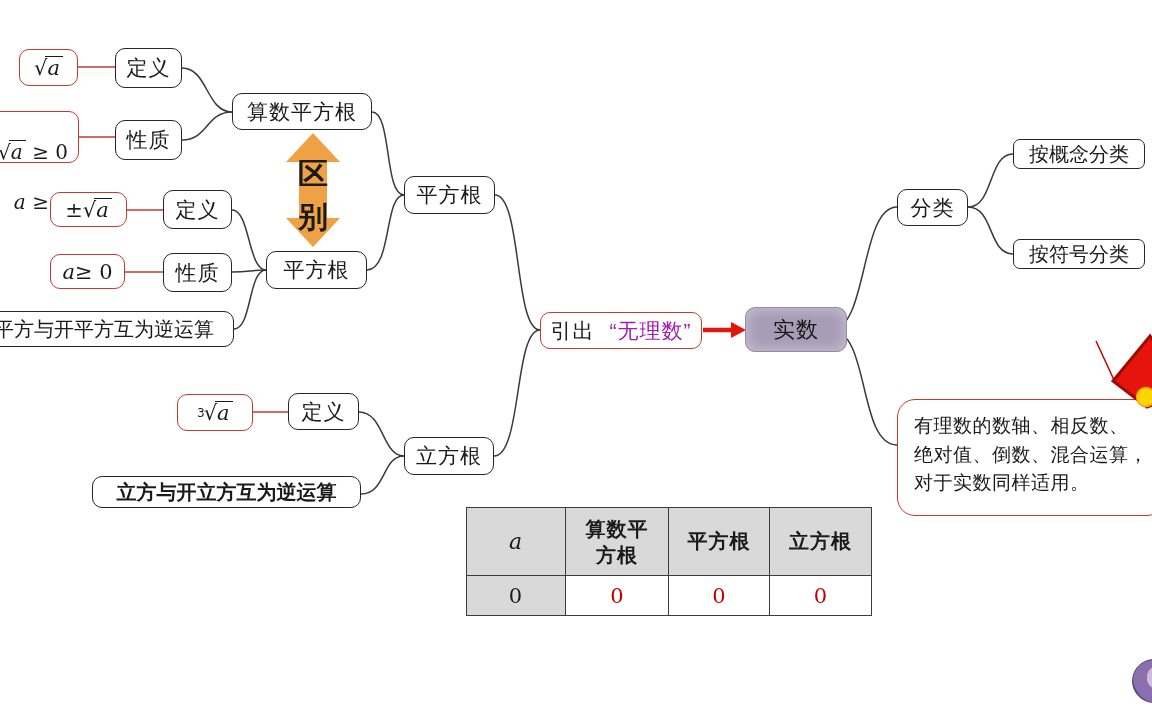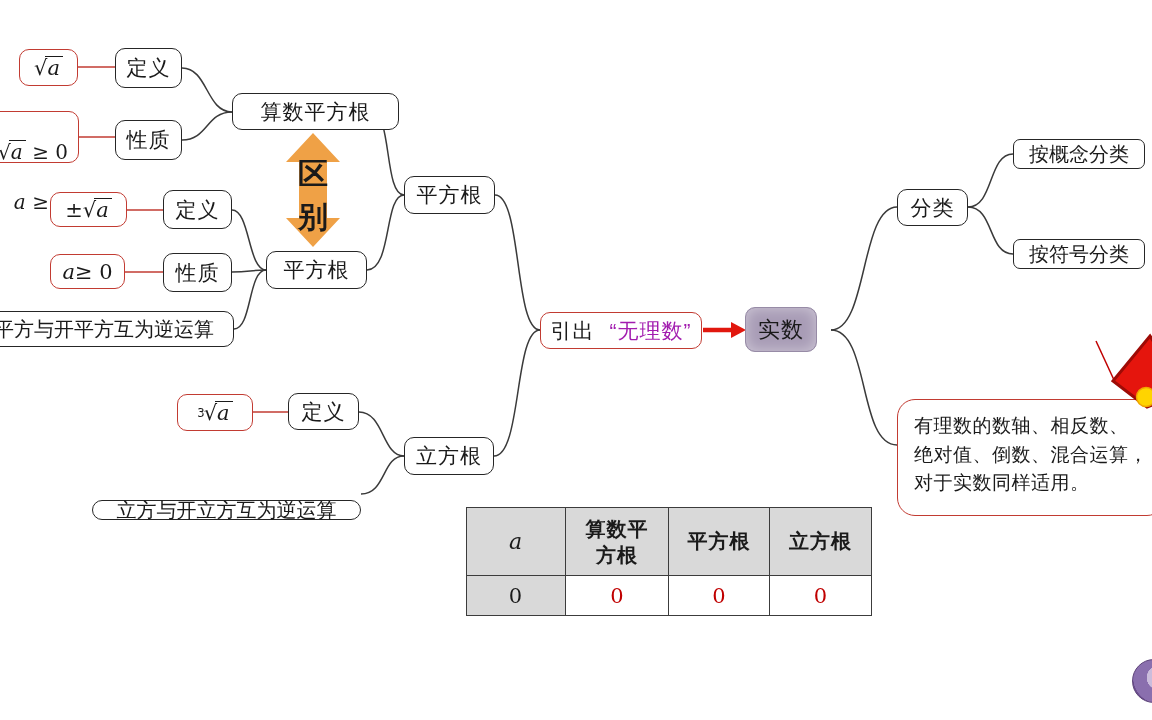--- a/index.html
+++ b/index.html
@@ -106,39 +106,39 @@
     <span class="rsign">√</span>
     <span class="vinc">a</span>
 </div>
 
 <div class="node" style="left:115px;top:48px;width:67px;height:40px;">
     <span>定义</span>
   </div>
 <div class="node" style="left:115px;top:120px;width:67px;height:40px;">
     <span>性质</span>
   </div>
-<div class="node" style="left:232px;top:93px;width:167px;height:37px;">
+<div class="node" style="left:232px;top:93px;width:140px;height:37px;">
     <span>算数平方根</span>
   </div>
 <div class="node" style="left:163px;top:190px;width:69px;height:39px;">
     <span>定义</span>
   </div>
 <div class="node" style="left:163px;top:253px;width:69px;height:39px;">
     <span>性质</span>
   </div>
 <div class="node" style="left:266px;top:251px;width:101px;height:38px;">
     <span>平方根</span>
   </div>
 <div class="node small" style="left:-26px;top:311px;width:260px;height:36px;">
     <span>平方与开平方互为逆运算</span>
   </div>
 <div class="node" style="left:288px;top:393px;width:71px;height:37px;">
     <span>定义</span>
   </div>
-<div class="node small" style="left:92px;top:500px;width:269px;height:20px;">
+<div class="node small" style="left:92px;top:476px;width:269px;height:32px;font-weight:bold;">
     <span>立方与开立方互为逆运算</span>
   </div>
 <div class="node" style="left:404px;top:176px;width:91px;height:38px;">
     <span>平方根</span>
   </div>
 <div class="node" style="left:404px;top:437px;width:90px;height:38px;">
     <span>立方根</span>
   </div>
 <div class="node" style="left:897px;top:189px;width:71px;height:37px;font-family:Liberation Serif, serif;">
     <span>分类</span>
@@ -151,21 +151,21 @@
   </div>
 
 <div id="qubie" style="left:294px;top:152px;width:38px;">区
 别</div>
 
 <div class="node red" style="left:540px;top:312px;width:162px;height:37px;gap:15px;">
   <span>引出</span>
   <span class="bright-red">“无理数”</span>
 </div>
 
-<div class="node" id="real-node" style="left:745px;top:307px;width:72px;height:45px;font-size:22px;">
+<div class="node" id="real-node" style="left:745px;top:307px;width:102px;height:45px;font-size:22px;">
     <span>实数</span>
   </div>
 
 <div class="node red" id="note-box" style="left:897px;top:399px;width:268px;height:117px;">
   <div id="note-text">有理数的数轴、相反数、
 绝对值、倒数、混合运算，
 对于实数同样适用。</div>
 </div>
 
 <table id="real-table">

